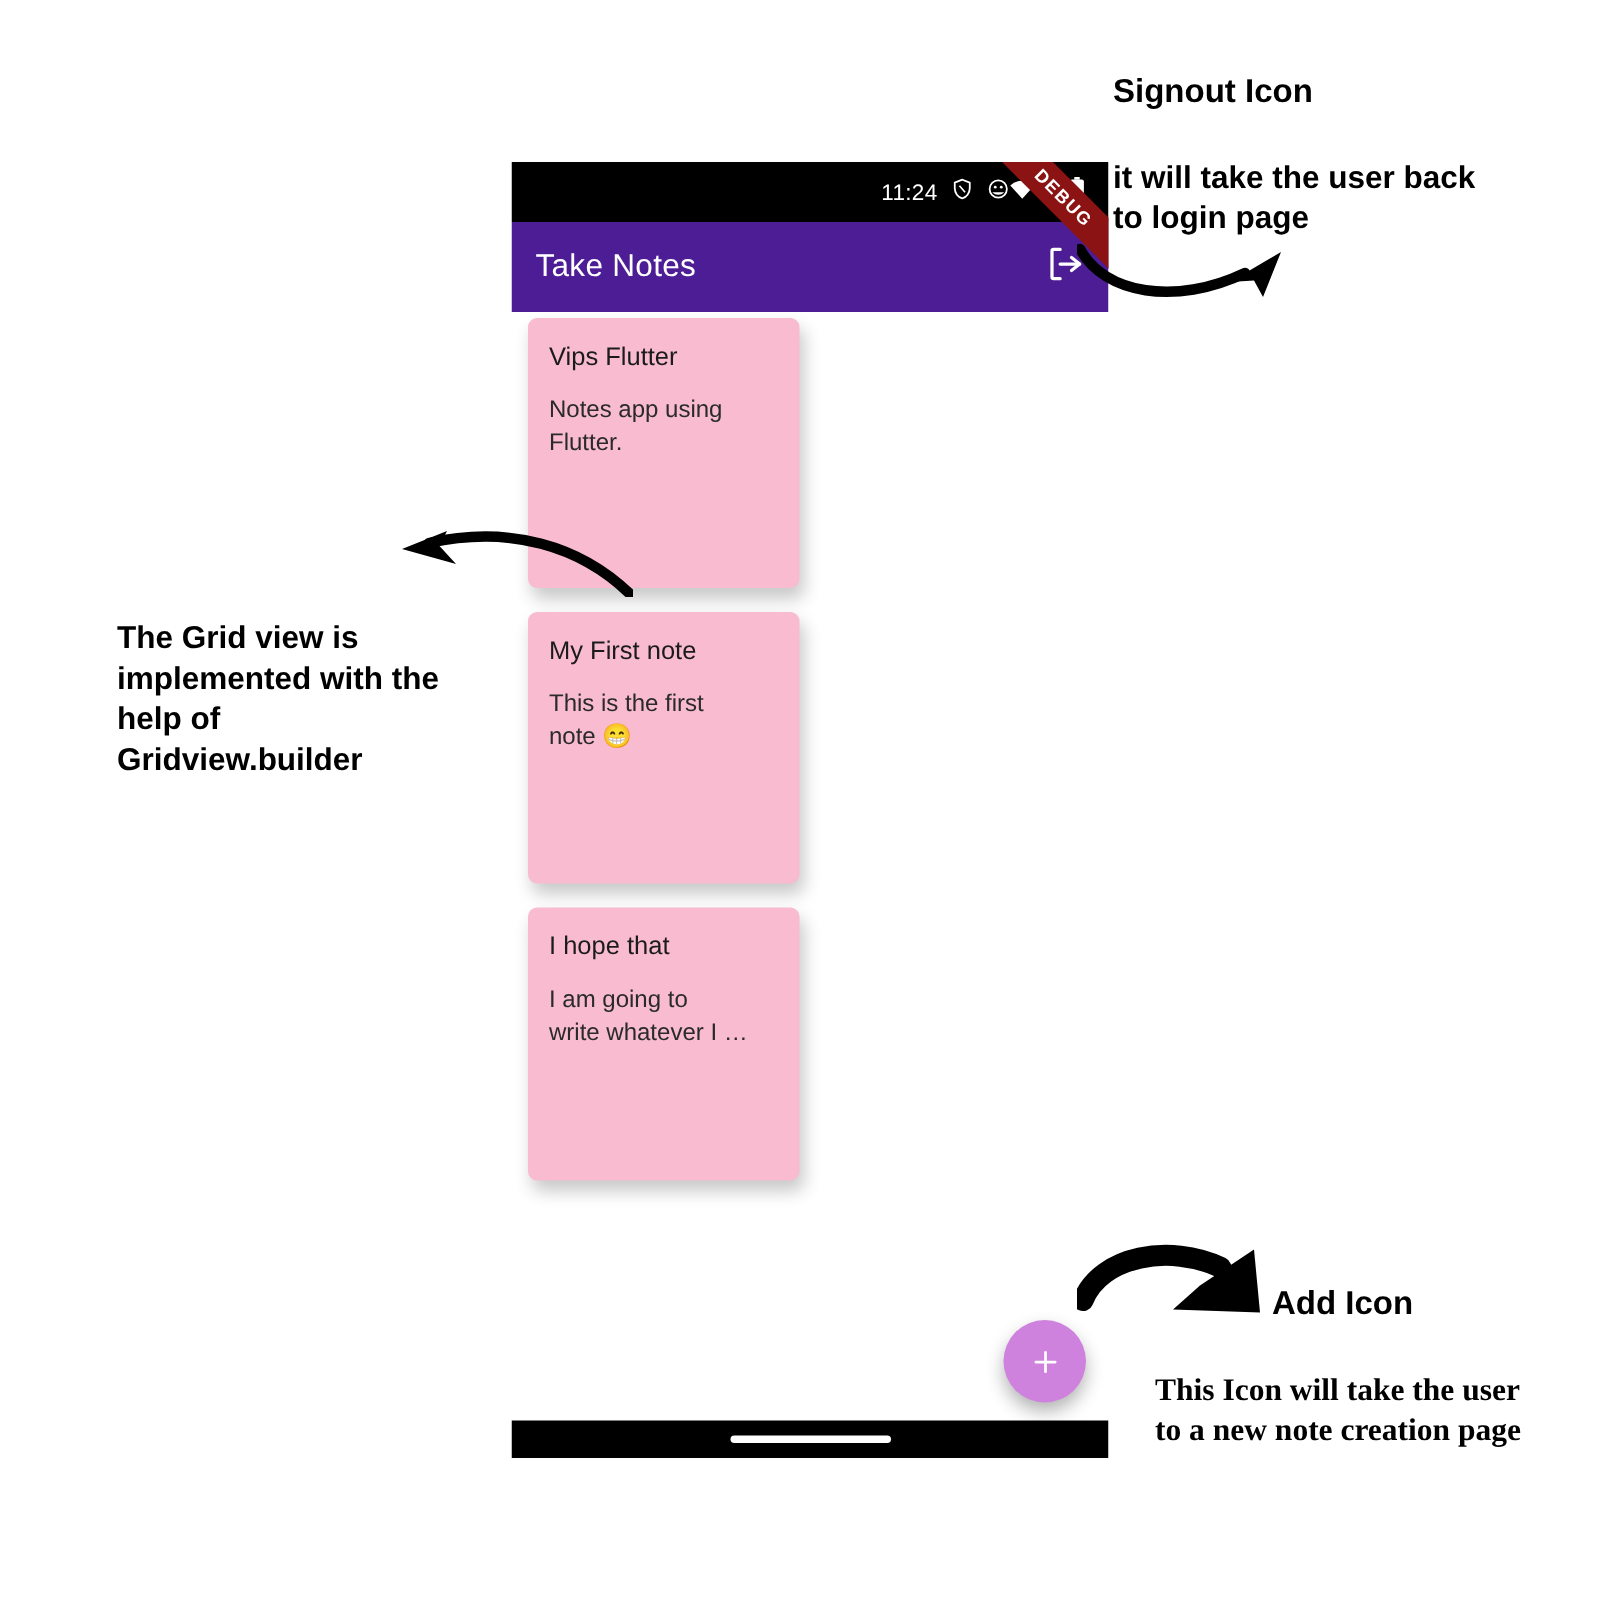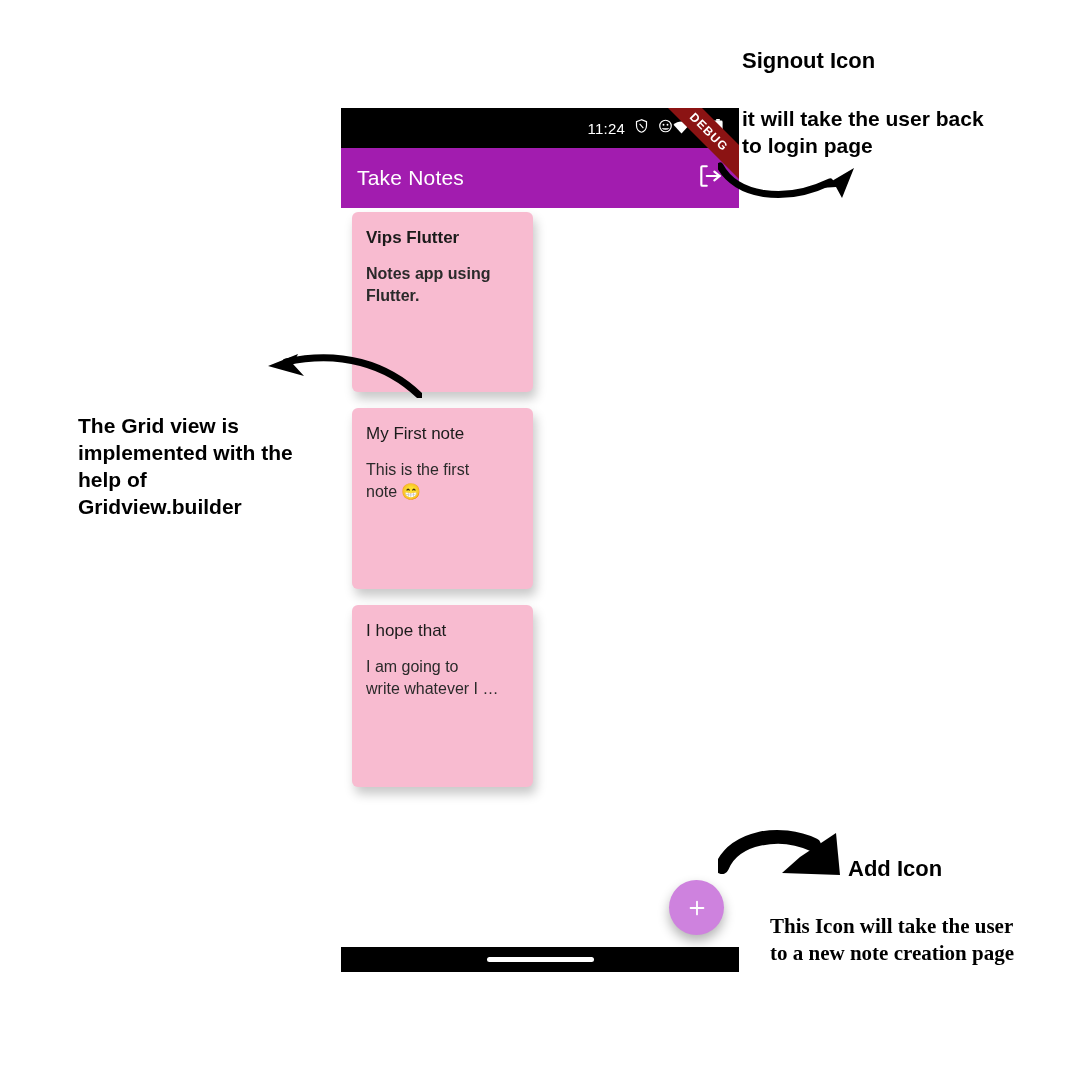--- a/index.html
+++ b/index.html
@@ -26,21 +26,21 @@
     display: flex; align-items: center; justify-content: flex-end;
     padding: 0 14px;
   }
   .sb-left { display: flex; align-items: center; gap: 9px; }
   .sb-time { color: #ffffff; font-size: 15px; letter-spacing: .2px; }
   .sb-right { display: flex; align-items: flex-end; gap: 4px; padding-right: 2px; }
 
   
   #appbar {
     position: absolute; left: 0; top: 40px; width: 398px; height: 60px;
-    background: #a21caf;
+    background: #4c1d95;
     display: flex; align-items: center; justify-content: space-between;
     padding: 0 16px;
   }
   #appbar-title { color: #ffffff; font-size: 21px; font-weight: 500; letter-spacing: .2px; }
 
   
   #debug-ribbon {
     position: absolute; right: -34px; top: 12px;
     width: 128px; height: 24px;
     background: #8b1313;
@@ -61,21 +61,21 @@
     gap: 16px 15px;
     align-content: flex-start;
   }
   .note-card {
     width: 181px;
     background: #f8bbd0;
     border-radius: 6px;
     padding: 15px 14px 12px 14px;
     box-shadow: 3px 7px 11px rgba(0,0,0,0.22);
   }
-  .note-card.h1 { height: 180px; font-weight: bold; }
+  .note-card.h1 { height: 180px; }
   .note-card.h2 { height: 181px; }
   .note-card.h3 { height: 182px; }
   .note-title {
     font-size: 17px; color: #1b1b1b; line-height: 1.25;
     margin-bottom: 15px;
   }
   .note-body {
     font-size: 16px; color: #2a2a2a; line-height: 1.38;
     white-space: pre-line;
   }

